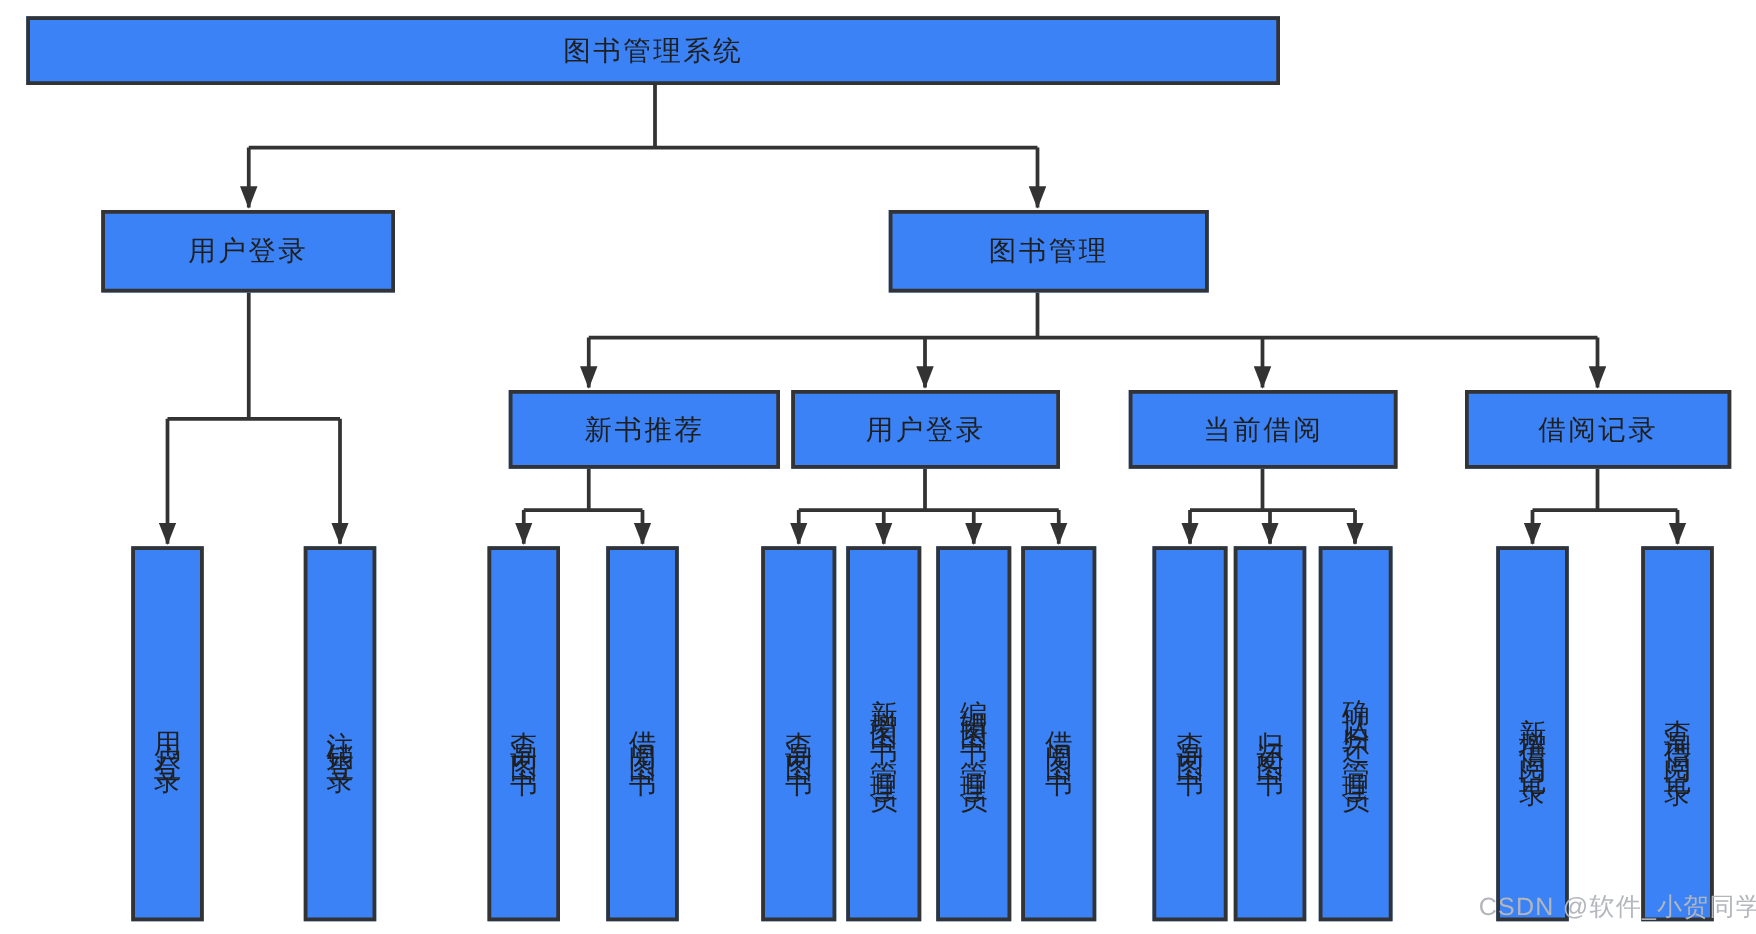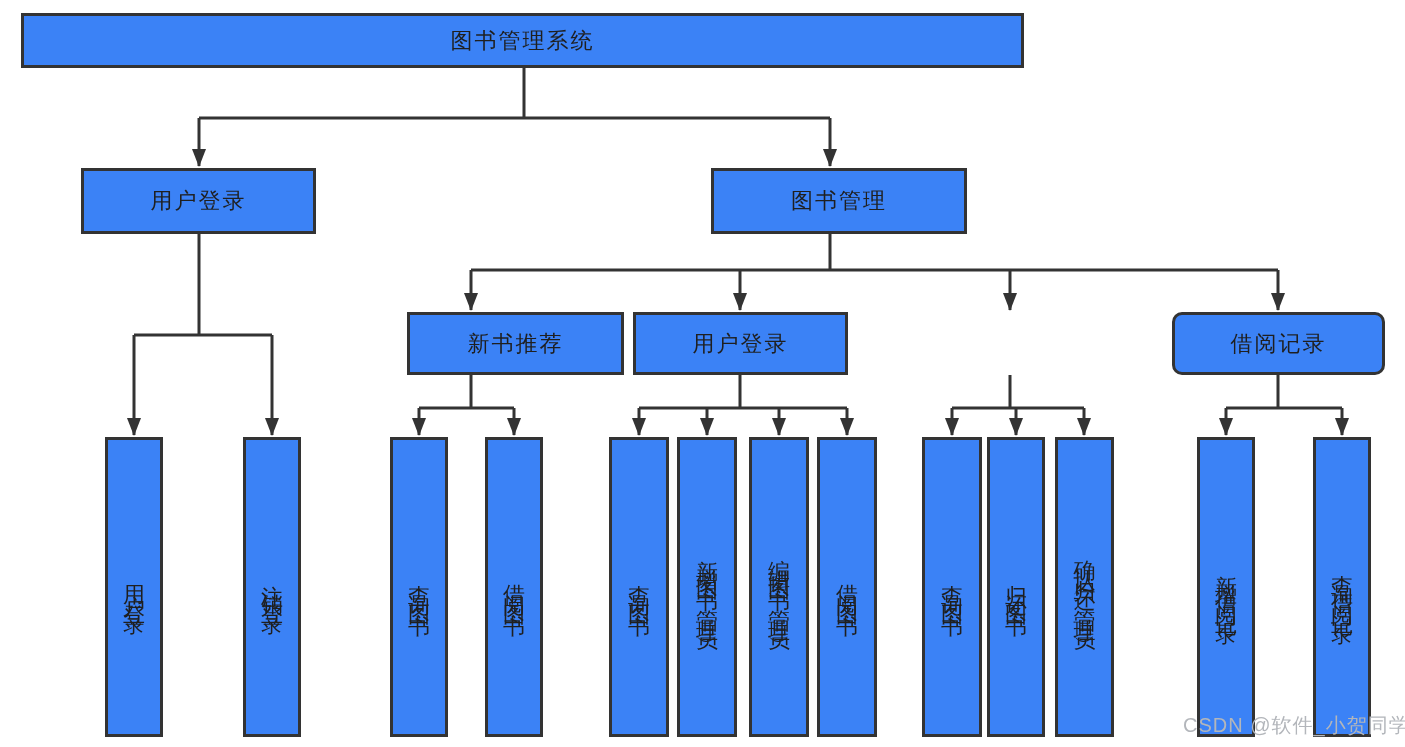--- a/index.html
+++ b/index.html
@@ -111,21 +111,24 @@
   <div class="node h-node" style="left:711px; top:168px; width:256px; height:66px;">
     <span>图书管理</span>
   </div>
 
   <div class="node h-node" style="left:363px; top:312px; width:217px; height:63px;margin-left:44px;">
     <span>新书推荐</span>
   </div>
   <div class="node h-node" style="left:633px; top:312px; width:215px; height:63px;">
     <span>用户登录</span>
   </div>
-  <div class="node h-node" style="left:1172px; top:312px; width:213px; height:63px;border-radius:10px;">
+  <div class="node h-node" style="left:903px; top:312px; width:215px; height:63px;">
+    <span>当前借阅</span>
+  </div>
+  <div class="node h-node" style="left:1172px; top:312px; width:213px; height:63px;">
     <span>借阅记录</span>
   </div>
 
   <div class="node v-node" style="left:105px; top:437px; width:58px; height:300px;">
     <span class="v-label">用户登录</span>
   </div>
   <div class="node v-node" style="left:243px; top:437px; width:58px; height:300px;">
     <span class="v-label">注销登录</span>
   </div>
 

